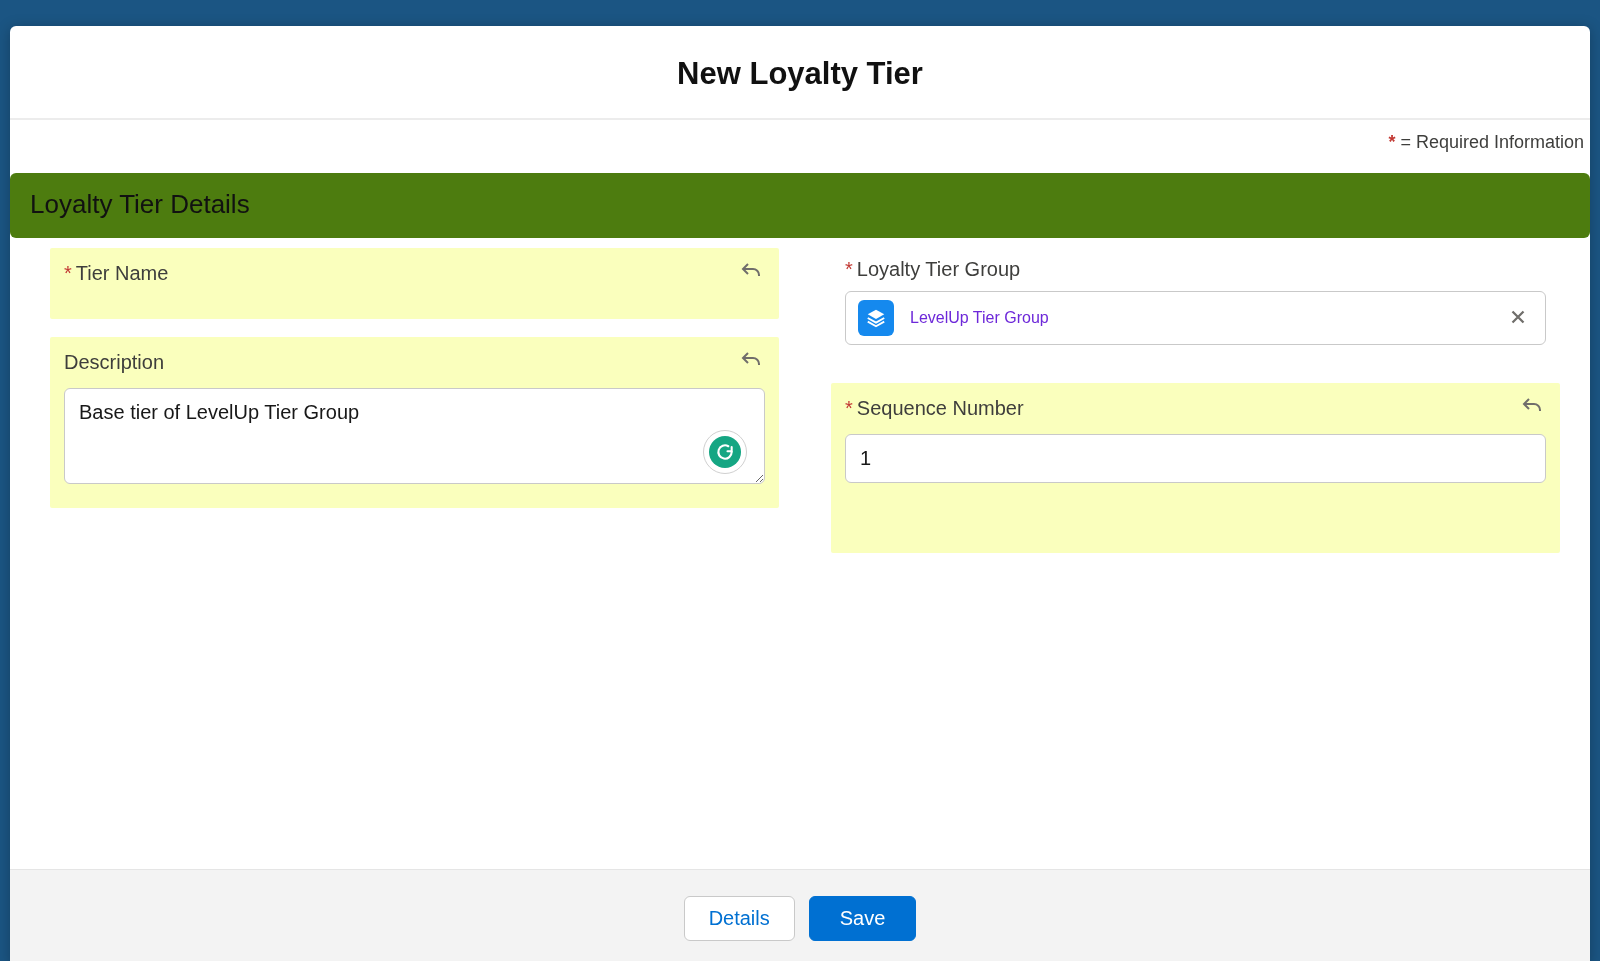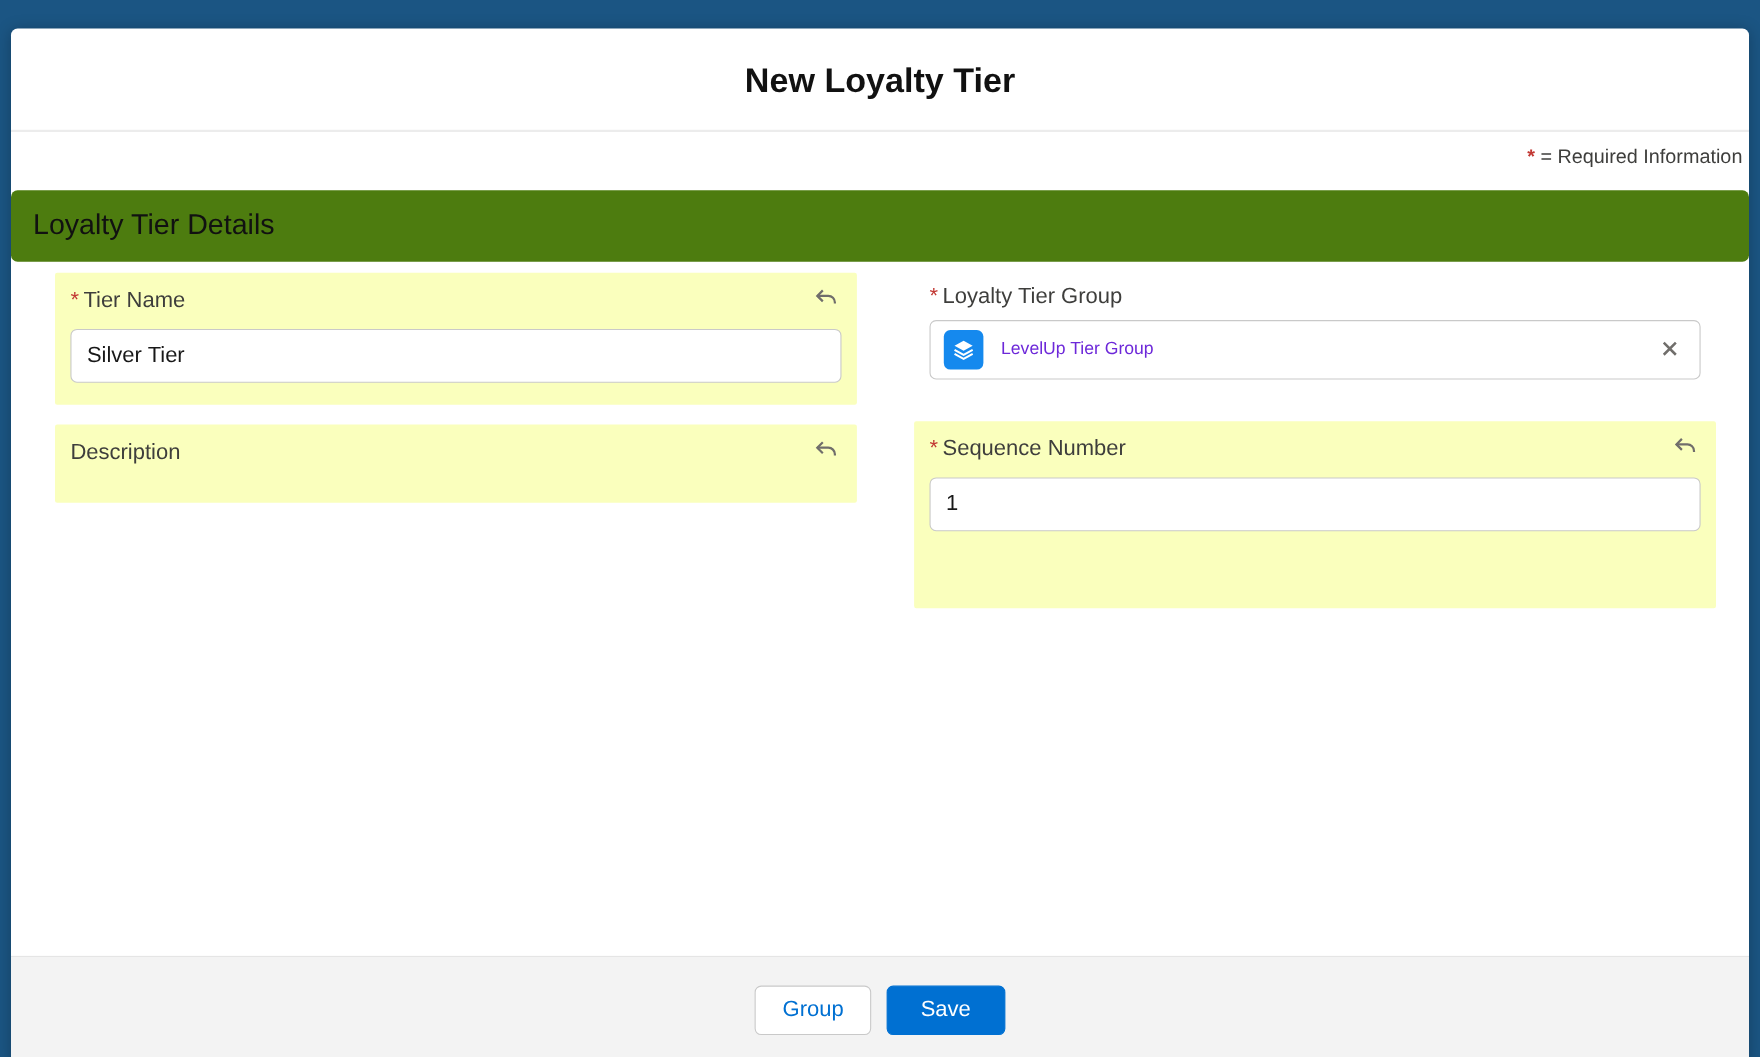--- a/index.html
+++ b/index.html
@@ -209,33 +209,43 @@
               <div class="field-label">
                 <span class="star">*</span><span>Tier Name</span>
               </div>
               <button class="undo-btn" aria-label="undo">
                 <svg viewBox="0 0 24 24" fill="none" stroke="currentColor" stroke-width="2">
                     <path d="M9 14 4 9l5-5"></path>
                     <path d="M4 9h10a6 6 0 0 1 6 6v1"></path>
                   </svg>
               </button>
             </div>
-            <input type="text" value="Silver Tier" style="">
           </div>
 
           <div class="field-block highlighted">
             <div class="field-label-row">
               <div class="field-label">Description</div>
               <button class="undo-btn" aria-label="undo">
                 <svg viewBox="0 0 24 24" fill="none" stroke="currentColor" stroke-width="2">
                     <path d="M9 14 4 9l5-5"></path>
                     <path d="M4 9h10a6 6 0 0 1 6 6v1"></path>
                   </svg>
               </button>
             </div>
+            <div class="textarea-wrap">
+              <textarea style="">Base tier of LevelUp Tier Group</textarea>
+              <div class="grammarly-badge">
+                <div class="inner">
+                  <svg viewBox="0 0 24 24" fill="none" stroke="#fff" stroke-width="2.5" stroke-linecap="round">
+                      <path d="M20 12a8 8 0 1 1-4-6.9"></path>
+                      <path d="M20 6v5h-5"></path>
+                    </svg>
+                </div>
+              </div>
+            </div>
           </div>
 
         </div>
 
         <div class="col">
 
           <div class="field-block">
             <div class="field-label-row">
               <div class="field-label">
                 <span class="star">*</span><span>Loyalty Tier Group</span>
@@ -273,18 +283,18 @@
             <input type="text" value="1" style="">
           </div>
 
         </div>
 
       </div>
 
     </div>
 
     <div class="modal-footer">
-      <button class="btn">Group</button>
+      <button class="btn">Details</button>
       <button class="btn primary">Save</button>
     </div>
 
   </div>
 </div>
 
 </body></html>

